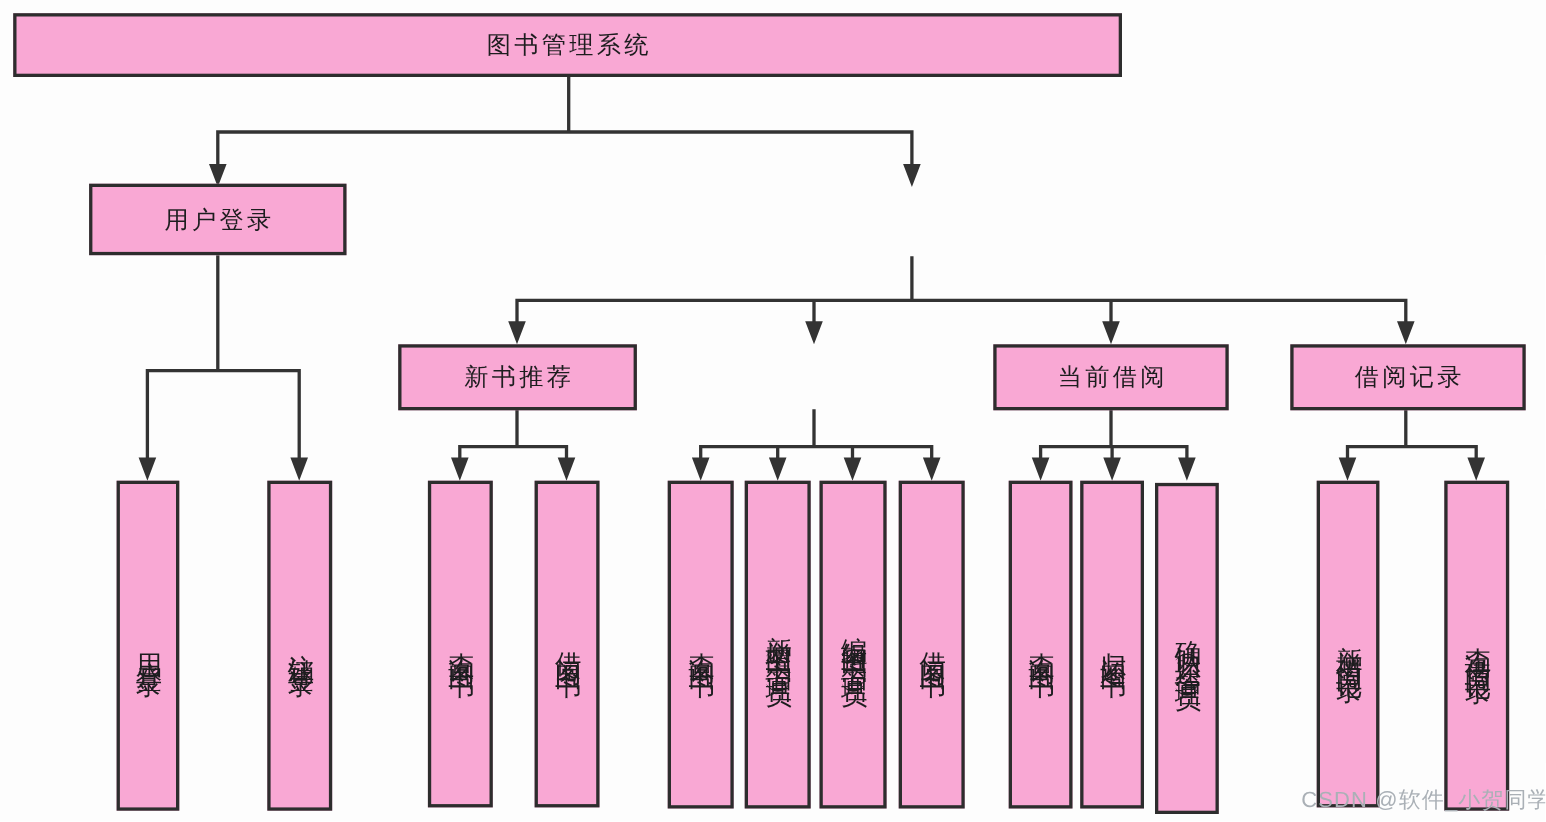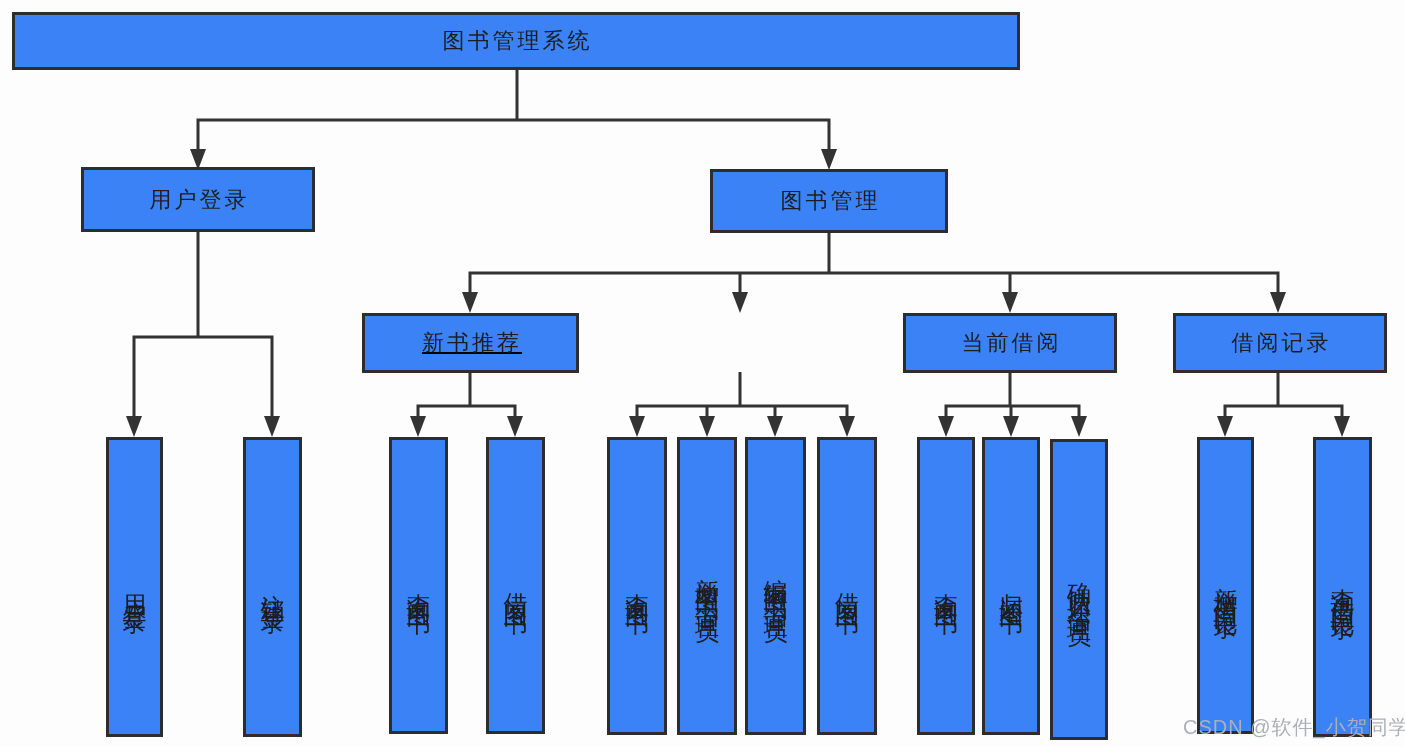--- a/index.html
+++ b/index.html
@@ -13,21 +13,21 @@
   }
   #wires {
     position: absolute;
     left: 0; top: 0;
     width: 1405px; height: 747px;
     pointer-events: none;
   }
   .node {
     position: absolute;
     box-sizing: border-box;
-    background: #3b82f6;
+    background: #f9a8d4;
     border: 3px solid #2d2d2d;
     display: flex;
     align-items: center;
     justify-content: center;
     z-index: 2;
   }
   .hlabel {
     font-size: 22px;
     letter-spacing: 3px;
     padding-left: 3px;
@@ -84,25 +84,22 @@
              M1225 437 l-8 -21 h16 z M1342 437 l-8 -21 h16 z"></path>
   </svg>
 
   <div class="node" style="left:12px; top:12px; width:1008px; height:58px;">
     <span class="hlabel">图书管理系统</span>
   </div>
 
   <div class="node" style="left:81px; top:167px; width:234px; height:65px;">
     <span class="hlabel">用户登录</span>
   </div>
-  <div class="node" style="left:710px; top:169px; width:238px; height:64px;">
-    <span class="hlabel">图书管理</span>
-  </div>
 
-  <div class="node" style="left:362px; top:313px; width:217px; height:60px;text-decoration:underline;">
+  <div class="node" style="left:362px; top:313px; width:217px; height:60px;">
     <span class="hlabel">新书推荐</span>
   </div>
   <div class="node" style="left:903px; top:313px; width:214px; height:60px;">
     <span class="hlabel">当前借阅</span>
   </div>
   <div class="node" style="left:1173px; top:313px; width:214px; height:60px;">
     <span class="hlabel">借阅记录</span>
   </div>
 
   <div class="node" style="left:106px; top:437px; width:57px; height:300px;">

